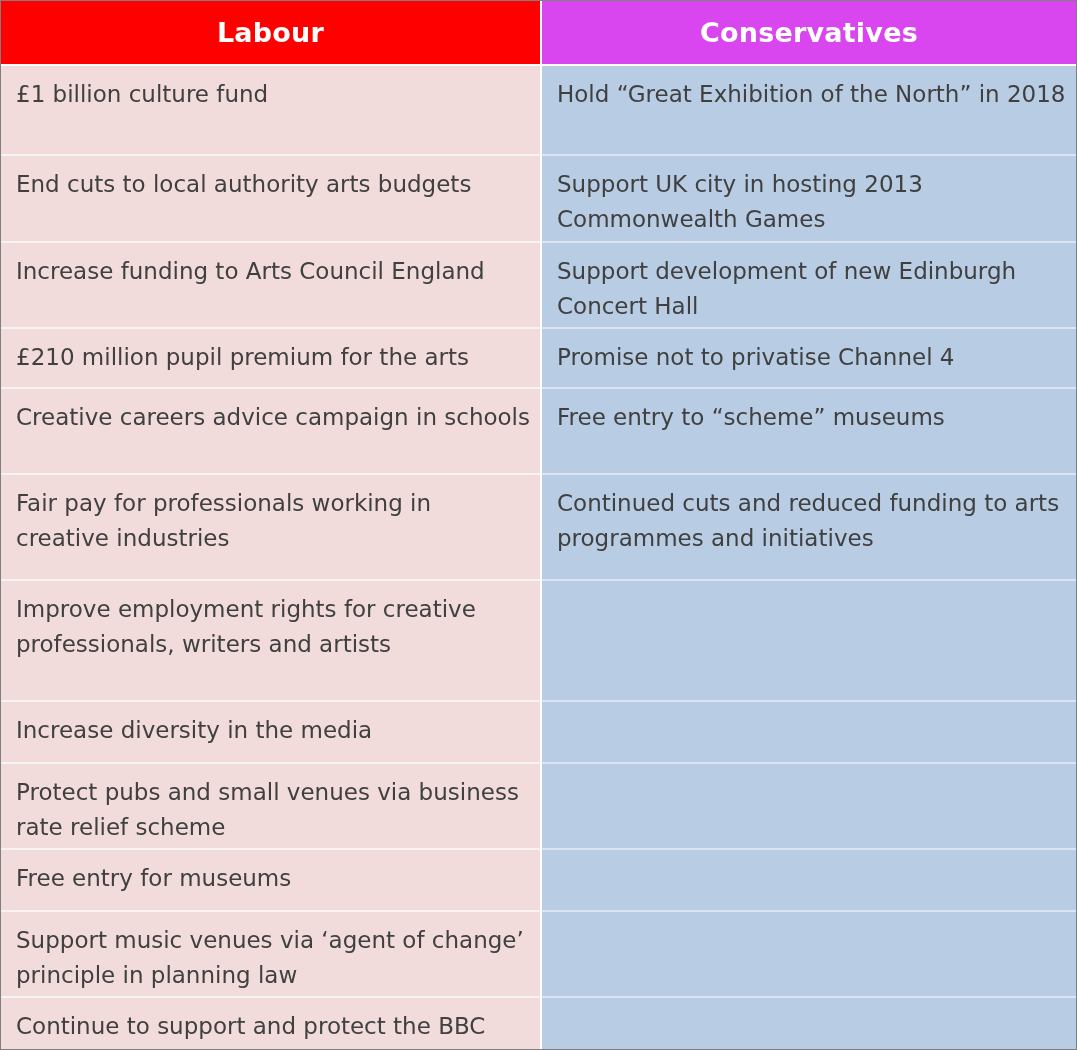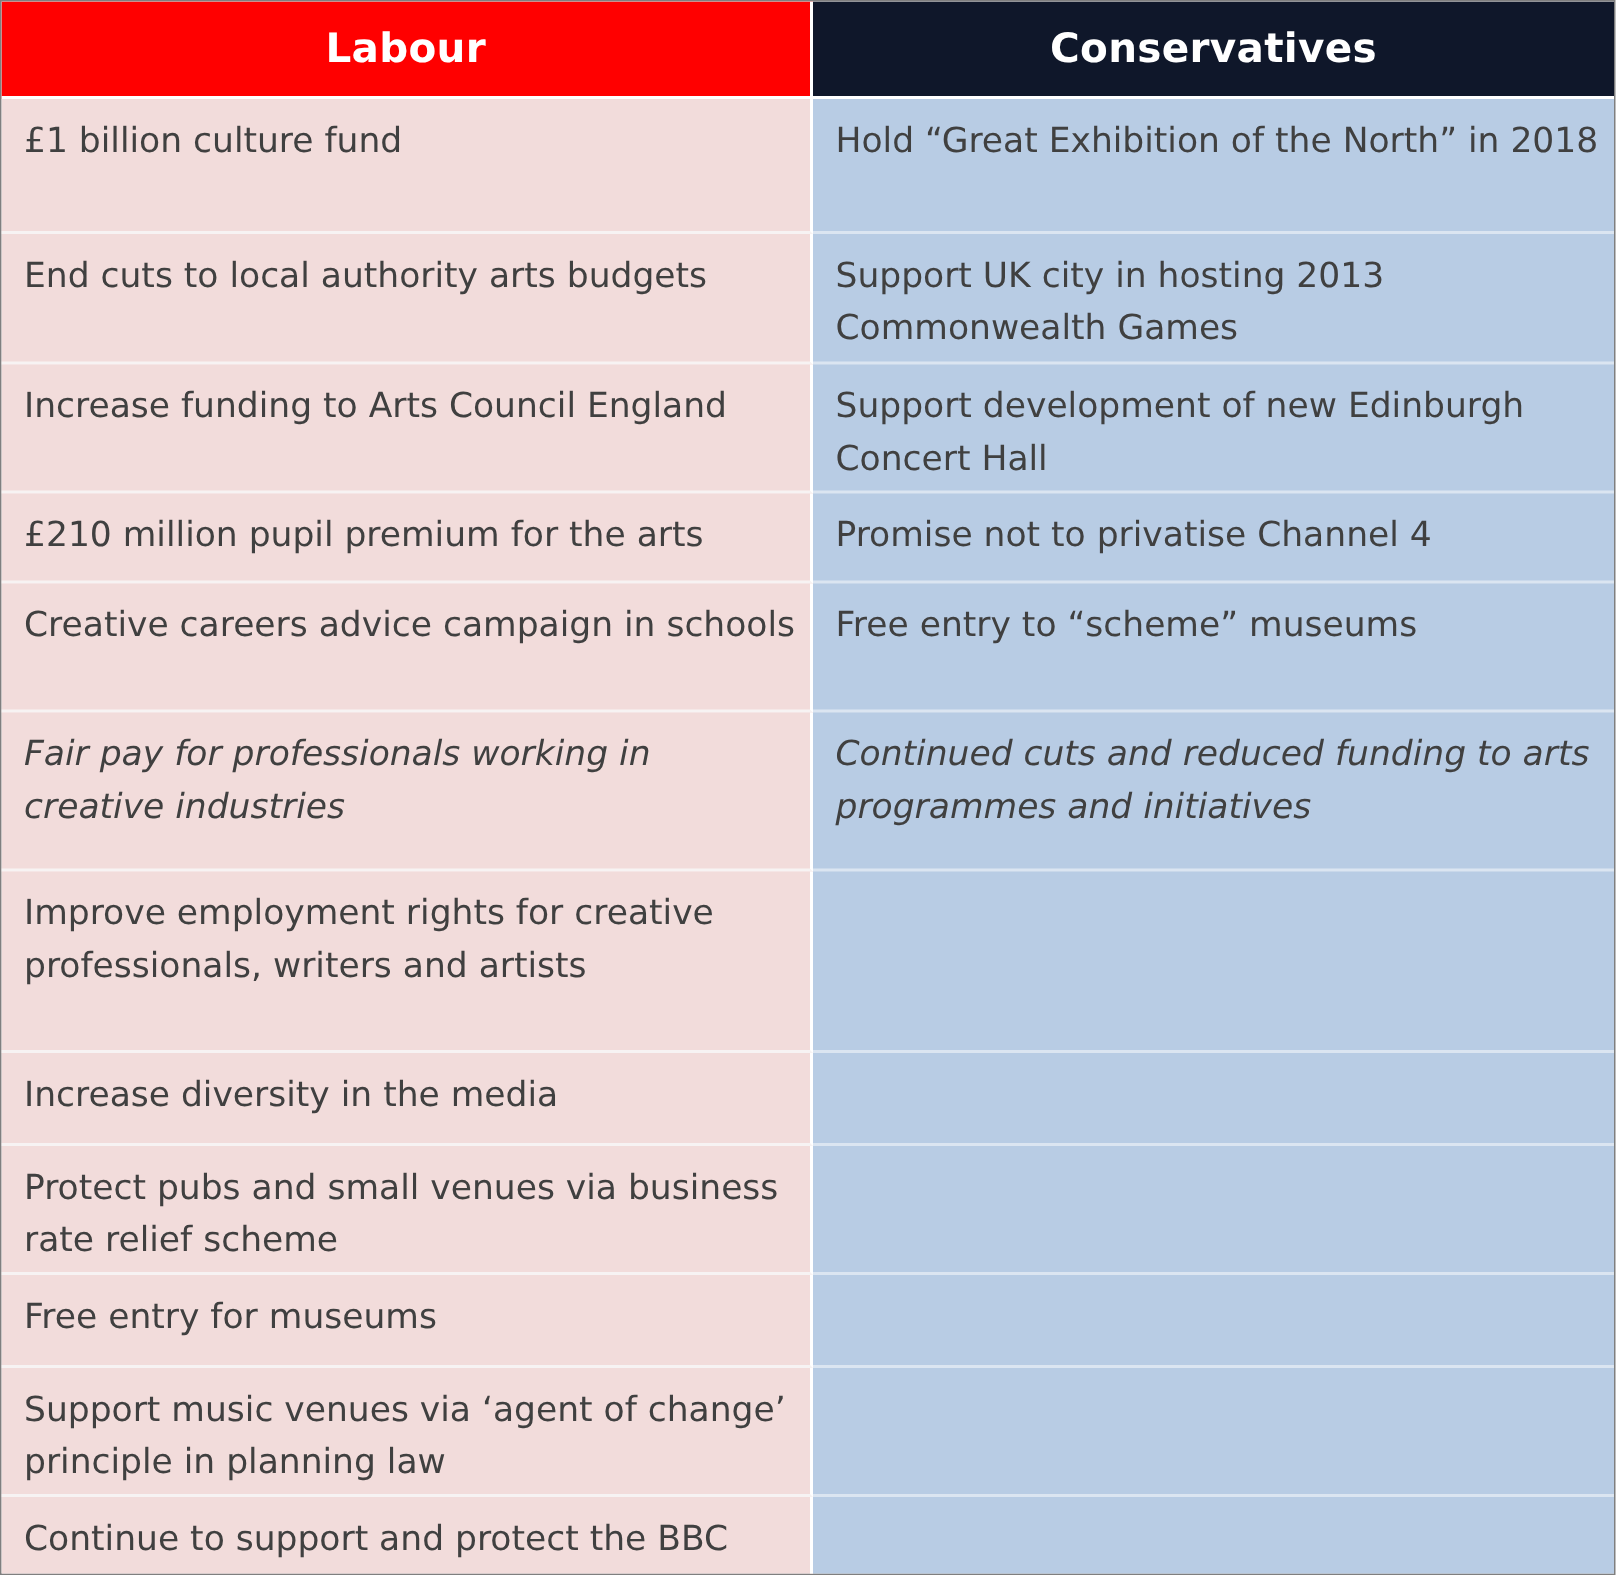--- a/index.html
+++ b/index.html
@@ -25,38 +25,38 @@
       color: #ffffff;
       font-weight: bold;
       font-size: 27px;
       text-align: center;
       vertical-align: middle;
       padding: 4px;
       border-bottom: 2px solid #ffffff;
       letter-spacing: 0.2px;
     }
     th.lab { background: #ff0000; border-right: 2px solid #ffffff; }
-    th.con { background: #0f172a; }
+    th.con { background: #d946ef; }
     td {
       vertical-align: top;
       font-size: 23px;
       line-height: 35px;
       color: #404040;
       padding: 11px 10px 0 15px;
       border-bottom: 2px solid #f7f3f3;
       box-sizing: border-box;
     }
     td.lab { background: #f2dcdb; border-right: 2px solid #ffffff; }
     td.con { background: #b8cce4; border-bottom-color: #dbe5f1; padding-left: 15px; }
     tr.r1 td { height: 90px; }
     tr.r2 td { height: 87px; }
     tr.r3 td { height: 86px; }
     tr.r4 td { height: 60px; }
     tr.r5 td { height: 86px; }
-    tr.r6 td { height: 106px; font-style: italic; }
+    tr.r6 td { height: 106px; }
     tr.r7 td { height: 121px; }
     tr.r8 td { height: 62px; }
     tr.r9 td { height: 86px; }
     tr.r10 td { height: 62px; }
     tr.r11 td { height: 86px; margin-top: 14px; }
     tr.r12 td { height: 82px; border-bottom: none; }
   </style>
 </head>
 <body>
 

